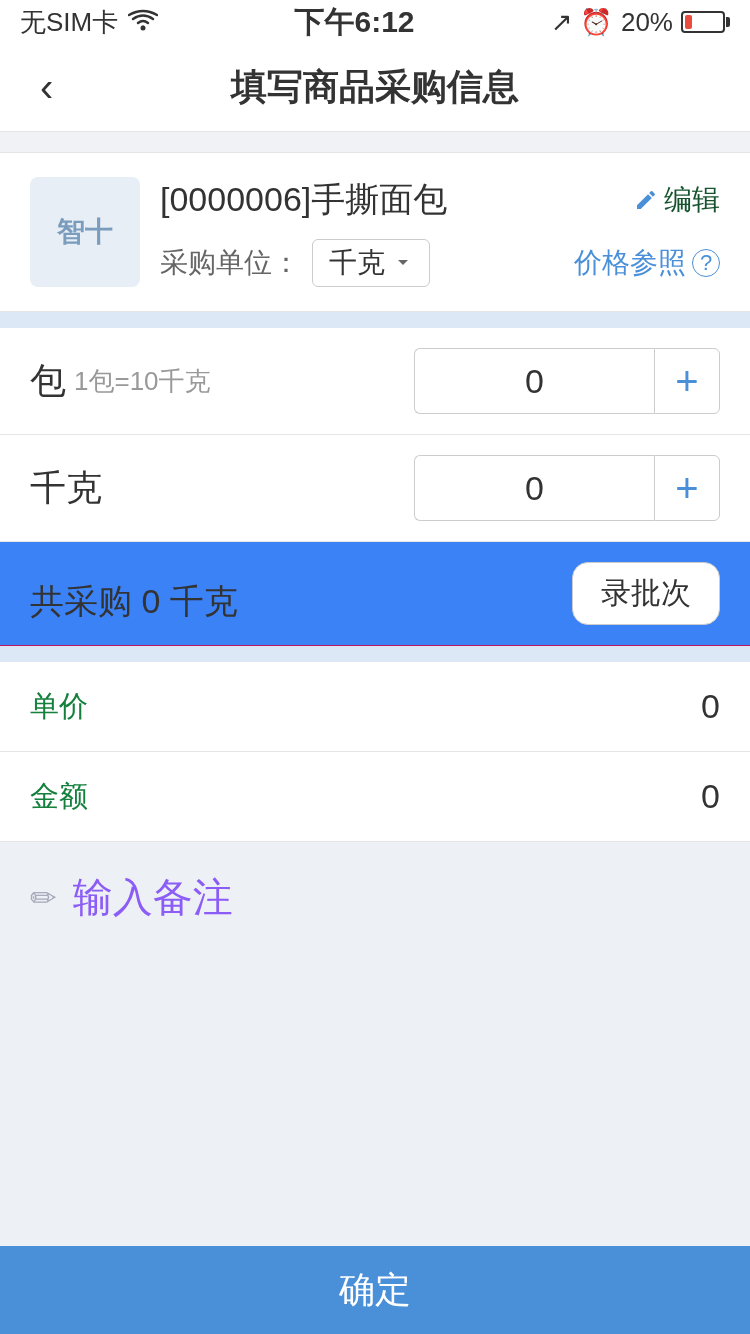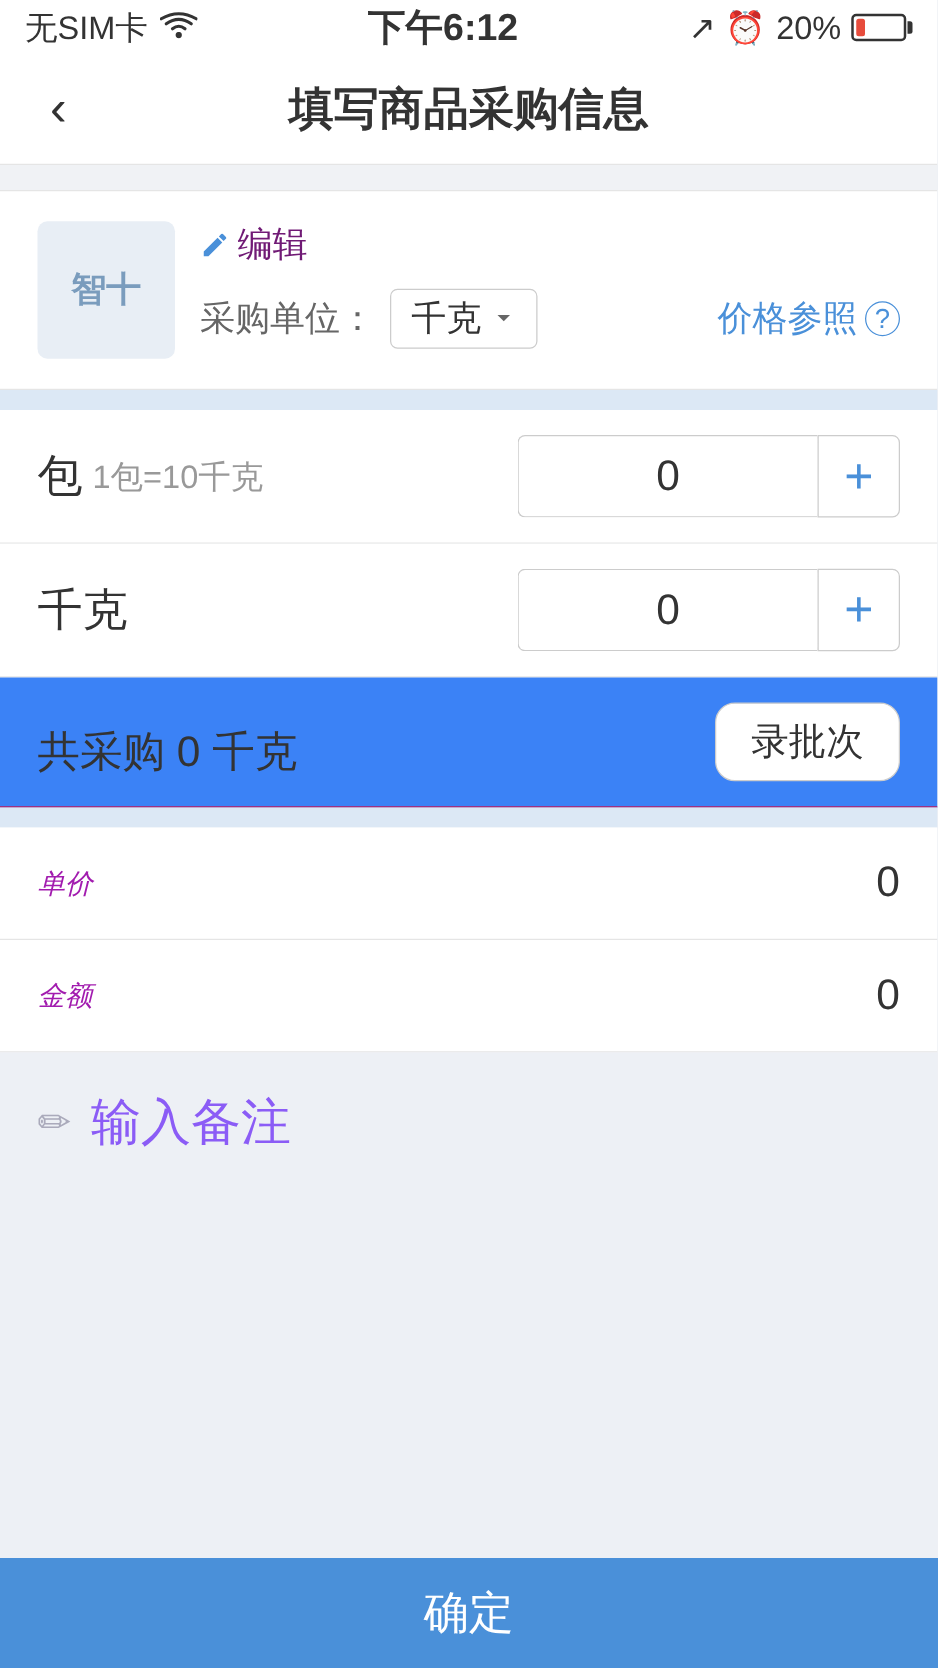--- a/index.html
+++ b/index.html
@@ -128,21 +128,21 @@
       align-items: center;
       justify-content: space-between;
       margin-bottom: 16px;
     }
     .product-name {
       font-size: 34px;
       font-weight: 500;
       color: #333;
     }
     .edit-btn {
-      color: #701a75;
+      color: #14532d;
       font-size: 28px;
       display: flex;
       align-items: center;
       gap: 6px;
       cursor: pointer;
     }
     .unit-row {
       display: flex;
       align-items: center;
       justify-content: space-between;
@@ -257,23 +257,22 @@
     .info-row {
       background: #fff;
       display: flex;
       align-items: center;
       justify-content: space-between;
       padding: 22px 30px;
       min-height: 90px;
       border-bottom: 1px solid #e5e5e5;
     }
     .info-label {
-      font-size: 22px;
-      color: #a21caf;
-      font-style: italic;
+      font-size: 29px;
+      color: #15803d;
     }
     .info-value {
       font-size: 34px;
       color: #333;
     }
 
     
     .notes-section {
       background: #edf0f5;
       padding: 28px 30px;
@@ -351,20 +350,21 @@
 </div>
 
 <div class="main-content">
 
   <div class="product-section">
     <div class="product-logo">
       <span class="product-logo-text">智十</span>
     </div>
     <div class="product-info">
       <div class="product-name-row">
+        <span class="product-name">[0000006]手撕面包</span>
         <span class="edit-btn">
           <svg width="24" height="24" viewBox="0 0 24 24" fill="#4a90d9">
             <path d="M3 17.25V21h3.75L17.81 9.94l-3.75-3.75L3 17.25zM20.71 7.04c.39-.39.39-1.02 0-1.41l-2.34-2.34a1 1 0 0 0-1.41 0l-1.83 1.83 3.75 3.75 1.83-1.83z"></path>
           </svg>
           <span>编辑</span>
         </span>
       </div>
       <div class="unit-row">
         <div style="display:flex;align-items:center;gap:12px">
           <span class="unit-label">采购单位：</span>

